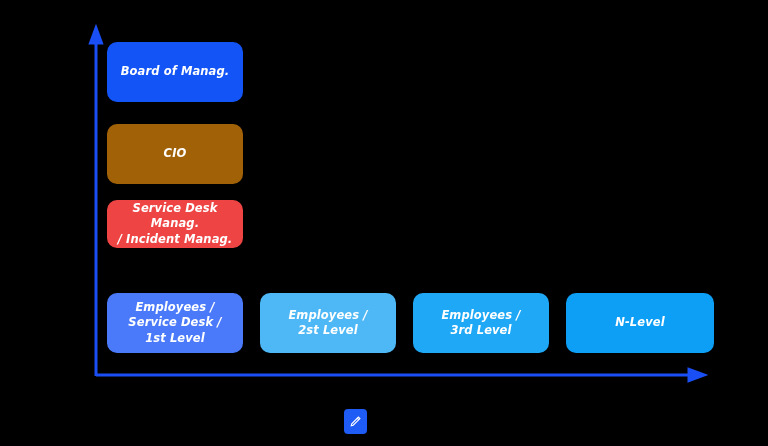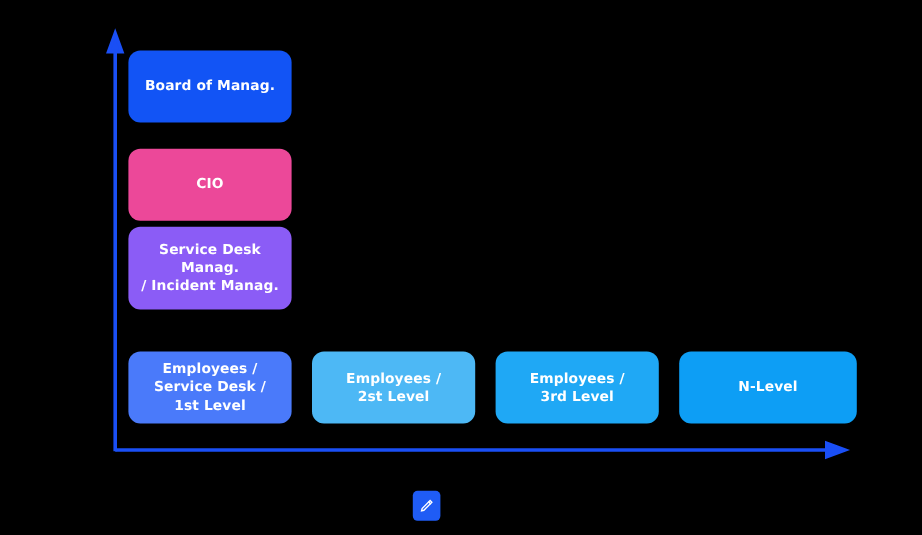--- a/index.html
+++ b/index.html
@@ -42,20 +42,21 @@
     align-items: center;
     justify-content: center;
     text-align: center;
     color: #ffffff;
     font-size: 11.5px;
     font-weight: 600;
     line-height: 1.33;
     letter-spacing: 0.1px;
     padding: 4px 8px;
     white-space: pre-line;
+    font-style: italic;
   }
 
   
   .edit-button {
     position: absolute;
     left: 344px;
     top: 409px;
     width: 23px;
     height: 25px;
     border-radius: 4px;
@@ -80,23 +81,23 @@
       <polygon points="96,28 90.5,43 101.5,43"></polygon>
     </g>
     <g stroke="#1a4ff5" stroke-width="3" fill="#1a4ff5">
       <line x1="96" y1="375" x2="694" y2="375"></line>
       <polygon points="704,375 689,369.5 689,380.5"></polygon>
     </g>
   </svg>
 
   <div class="node" style="left: 107px; top: 42px; width: 136px; height: 60px; background: rgb(18, 84, 245);">Board of Manag.</div>
 
-  <div class="node" style="left: 107px; top: 124px; width: 136px; height: 60px; background: #ec4899;">CIO</div>
+  <div class="node" style="left: 107px; top: 124px; width: 136px; height: 60px; background: #a16207;">CIO</div>
 
-  <div class="node" style="left: 107px; top: 189px; width: 136px; height: 69px; background: #8b5cf6;">Service Desk Manag.
+  <div class="node" style="left: 107px; top: 200px; width: 136px; height: 48px; background: #ef4444;">Service Desk Manag.
 / Incident Manag.</div>
 
   <div class="node" style="left: 107px; top: 293px; width: 136px; height: 60px; background: rgb(74, 122, 250);">Employees /
 Service Desk /
 1st Level</div>
 
   <div class="node" style="left: 260px; top: 293px; width: 136px; height: 60px; background: rgb(77, 184, 245);">Employees /
 2st Level</div>
 
   <div class="node" style="left: 413px; top: 293px; width: 136px; height: 60px; background: rgb(31, 168, 245);">Employees /

